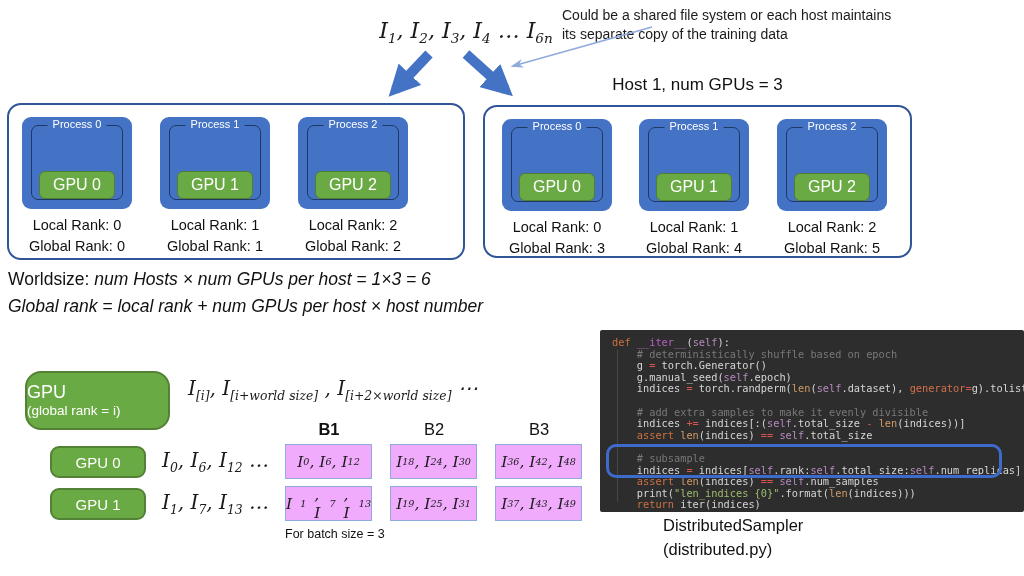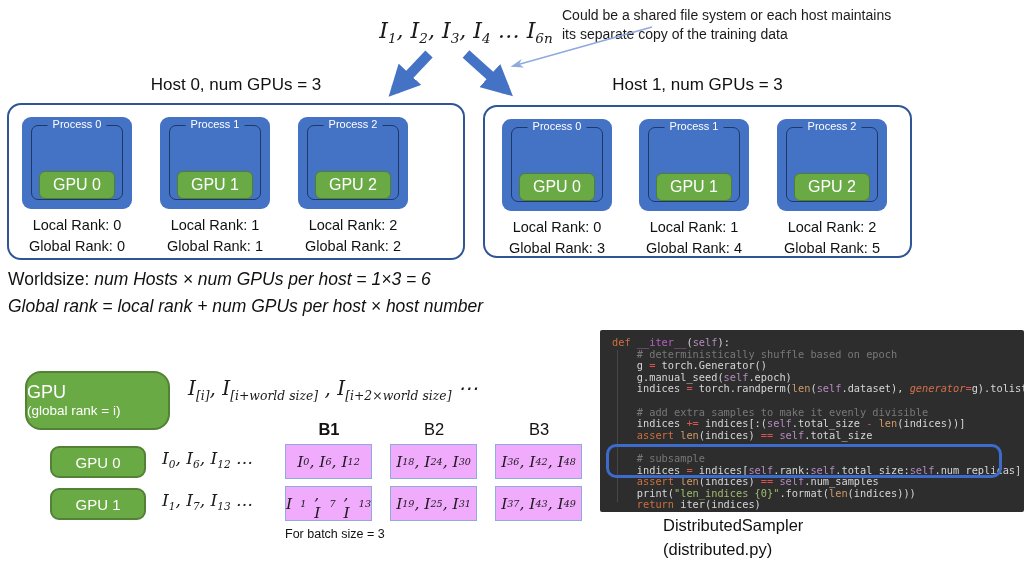--- a/index.html
+++ b/index.html
@@ -44,21 +44,21 @@
              border-radius:16px; color:#fff; display:flex; flex-direction:column; align-items:flex-start;
              justify-content:center; line-height:1.25; }
   #gpu-big .t1 { font-size:18px; }
   #gpu-big .t2 { font-size:13.5px; }
   #seq-generic { left:188px; top:376px; font-size:20px; }
   .bhead { top:420px; width:88px; text-align:center; font-size:16.5px; color:#111; }
   #bh0 { left:285px;font-weight:bold; } #bh1 { left:390px; } #bh2 { left:495px; }
   .gpu-row-chip { width:96px; height:32px; background:#6aaa45; border:2px solid #538135; border-radius:9px;
                   color:#fff; font-size:15px; display:flex; align-items:center; justify-content:center; }
   #gpu-row0 { left:50px; top:446px; } #gpu-row1 { left:50px; top:488px; }
-  .row-seq { font-size:17px;text-align:center; }
+  .row-seq { font-size:20px;text-align:center; }
   #rowseq0 { left:162px; top:448px; } #rowseq1 { left:162px; top:490px; }
   .bcell { width:87px; height:35px; background:#f0abfc; border:1.6px solid #8faadc; display:flex;
            align-items:center; justify-content:center; font-size:15.5px; }
   #c00 { left:285px; top:444px; } #c01 { left:390px; top:444px; } #c02 { left:495px; top:444px; }
   #c10 { left:285px; top:486px;gap:8px; } #c11 { left:390px; top:486px; } #c12 { left:495px; top:486px; }
   #footnote { left:285px; top:527px; font-size:12.5px; color:#111; }
 
   
   #code-panel { left:600px; top:330px; width:424px; height:182px; background:#2d2d2d; border-radius:2px;
                 padding:7px 7px 0 12px; overflow:hidden; }
@@ -66,21 +66,21 @@
   .code-line { height:11.6px; font-family:"DejaVu Sans Mono", monospace; font-size:10.3px; line-height:11.6px;
                white-space:pre; color:#d6d6d6; }
   .tok-pl  { color:#d6d6d6; }
   .tok-kw  { color:#cc7040; }
   .tok-op  { color:#d9534f; }
   .tok-fn  { color:#b75fc2; }
   .tok-slf { color:#b78bc0; }
   .tok-cmt { color:#787878; }
   .tok-str { color:#9ebd6e; }
   .tok-bi  { color:#d19a66; }
-  .tok-prm { color:#d4704a; font-style:italic; }
+  .tok-prm { color:#d4704a; }
   #code-highlight { left:6px; top:114px; width:396px; height:34px; border:3px solid #3d6bcc; border-radius:10px; }
   #code-caption { left:663px; top:513px; font-size:16.5px; line-height:24px; color:#111; }
 </style>
 </head>
 <body>
 
 <div id="stage">
 
   <div class="abs math" id="seq-title">I<sub>1</sub>, I<sub>2</sub>, I<sub>3</sub>, I<sub>4</sub> … I<sub>6n</sub></div>
 
@@ -96,21 +96,20 @@
       </marker>
       <marker id="ah-small" viewBox="0 0 10 10" refX="8" refY="5" markerWidth="8" markerHeight="8" orient="auto-start-reverse">
         <path d="M0,1.5 L10,5 L0,8.5 L3,5 z" fill="#8faadc"></path>
       </marker>
     </defs>
     <line x1="429" y1="54" x2="395" y2="90" stroke="#4472C4" stroke-width="10" marker-end="url(#ah-big)"></line>
     <line x1="466" y1="54" x2="506" y2="90" stroke="#4472C4" stroke-width="10" marker-end="url(#ah-big)"></line>
     <line x1="652" y1="27" x2="513" y2="66" stroke="#8faadc" stroke-width="1.6" marker-end="url(#ah-small)"></line>
   </svg>
 
-  <div class="abs host-title" id="host0-title">Host 0, num GPUs = 3</div>
   <div class="abs host-title" id="host1-title">Host 1, num GPUs = 3</div>
 
   <div class="abs host-box" id="host0-box">
     <div class="proc-col" style="left:8px;">
       <div class="proc-card">
         <div class="proc-frame">
           <div class="proc-legend">Process 0</div>
           <div class="gpu-chip">GPU 0</div>
         </div>
       </div>

